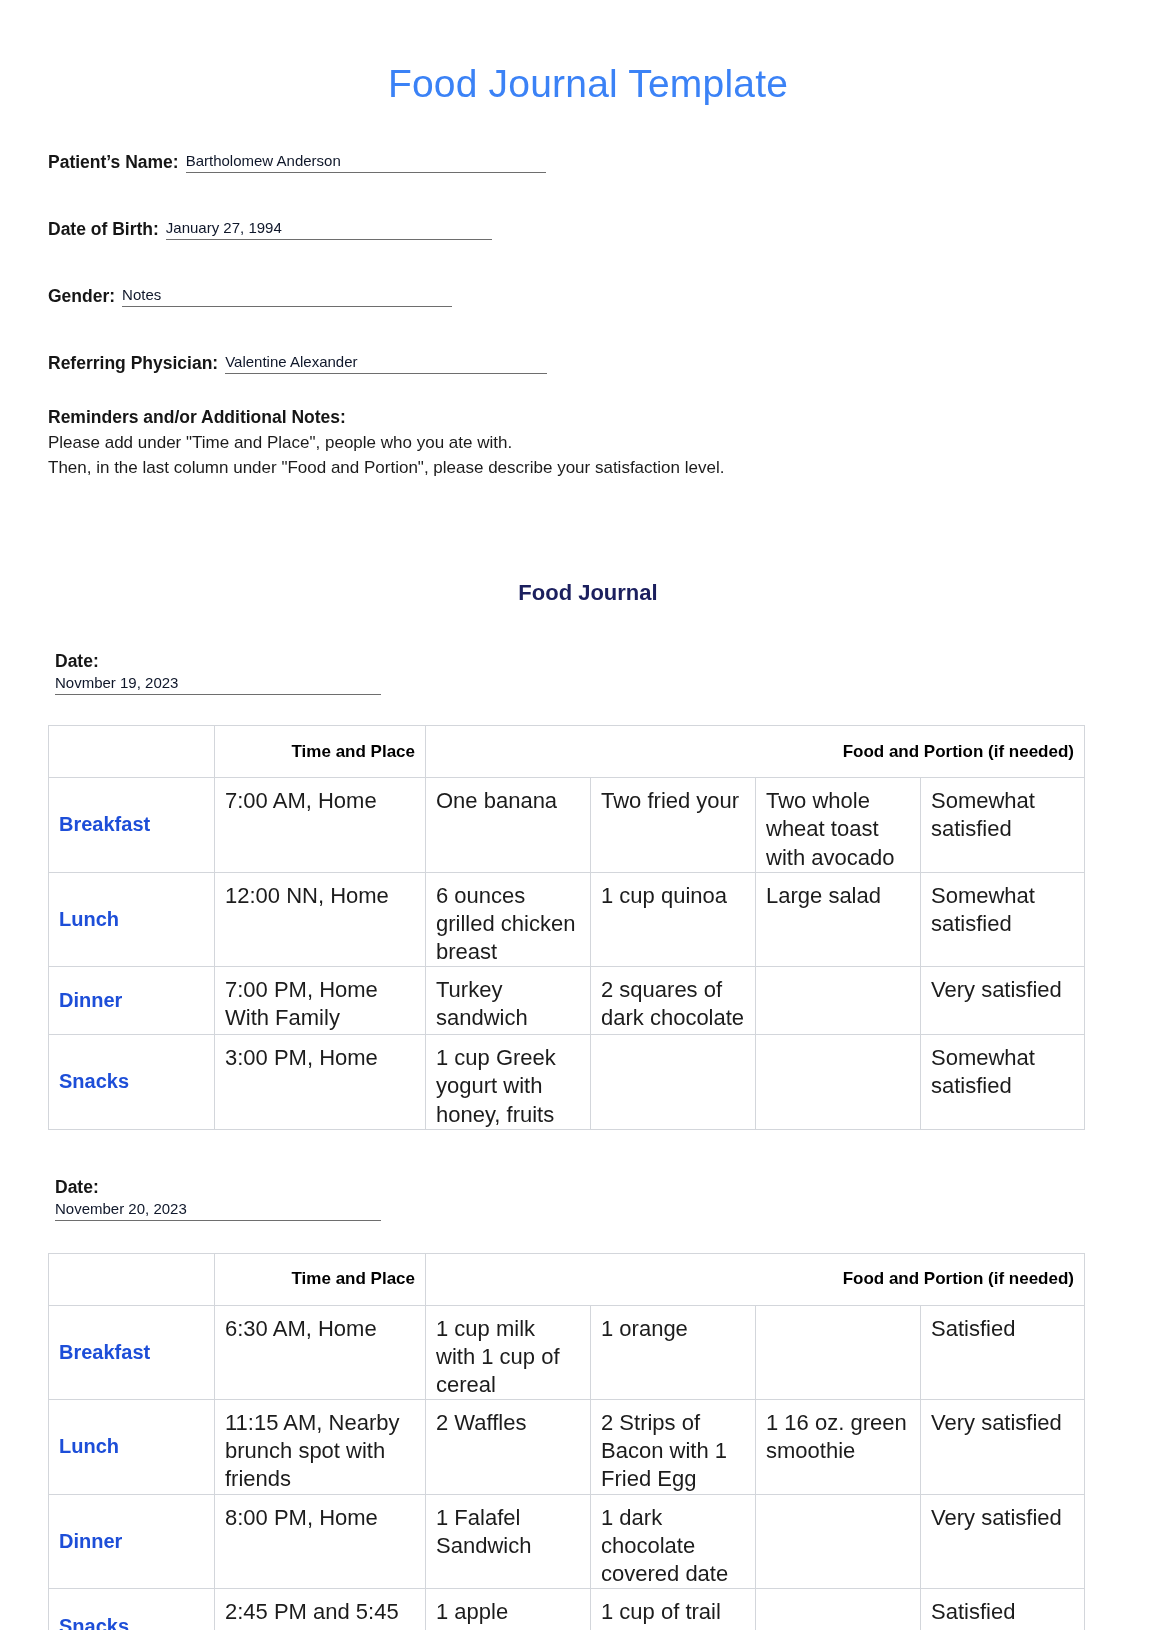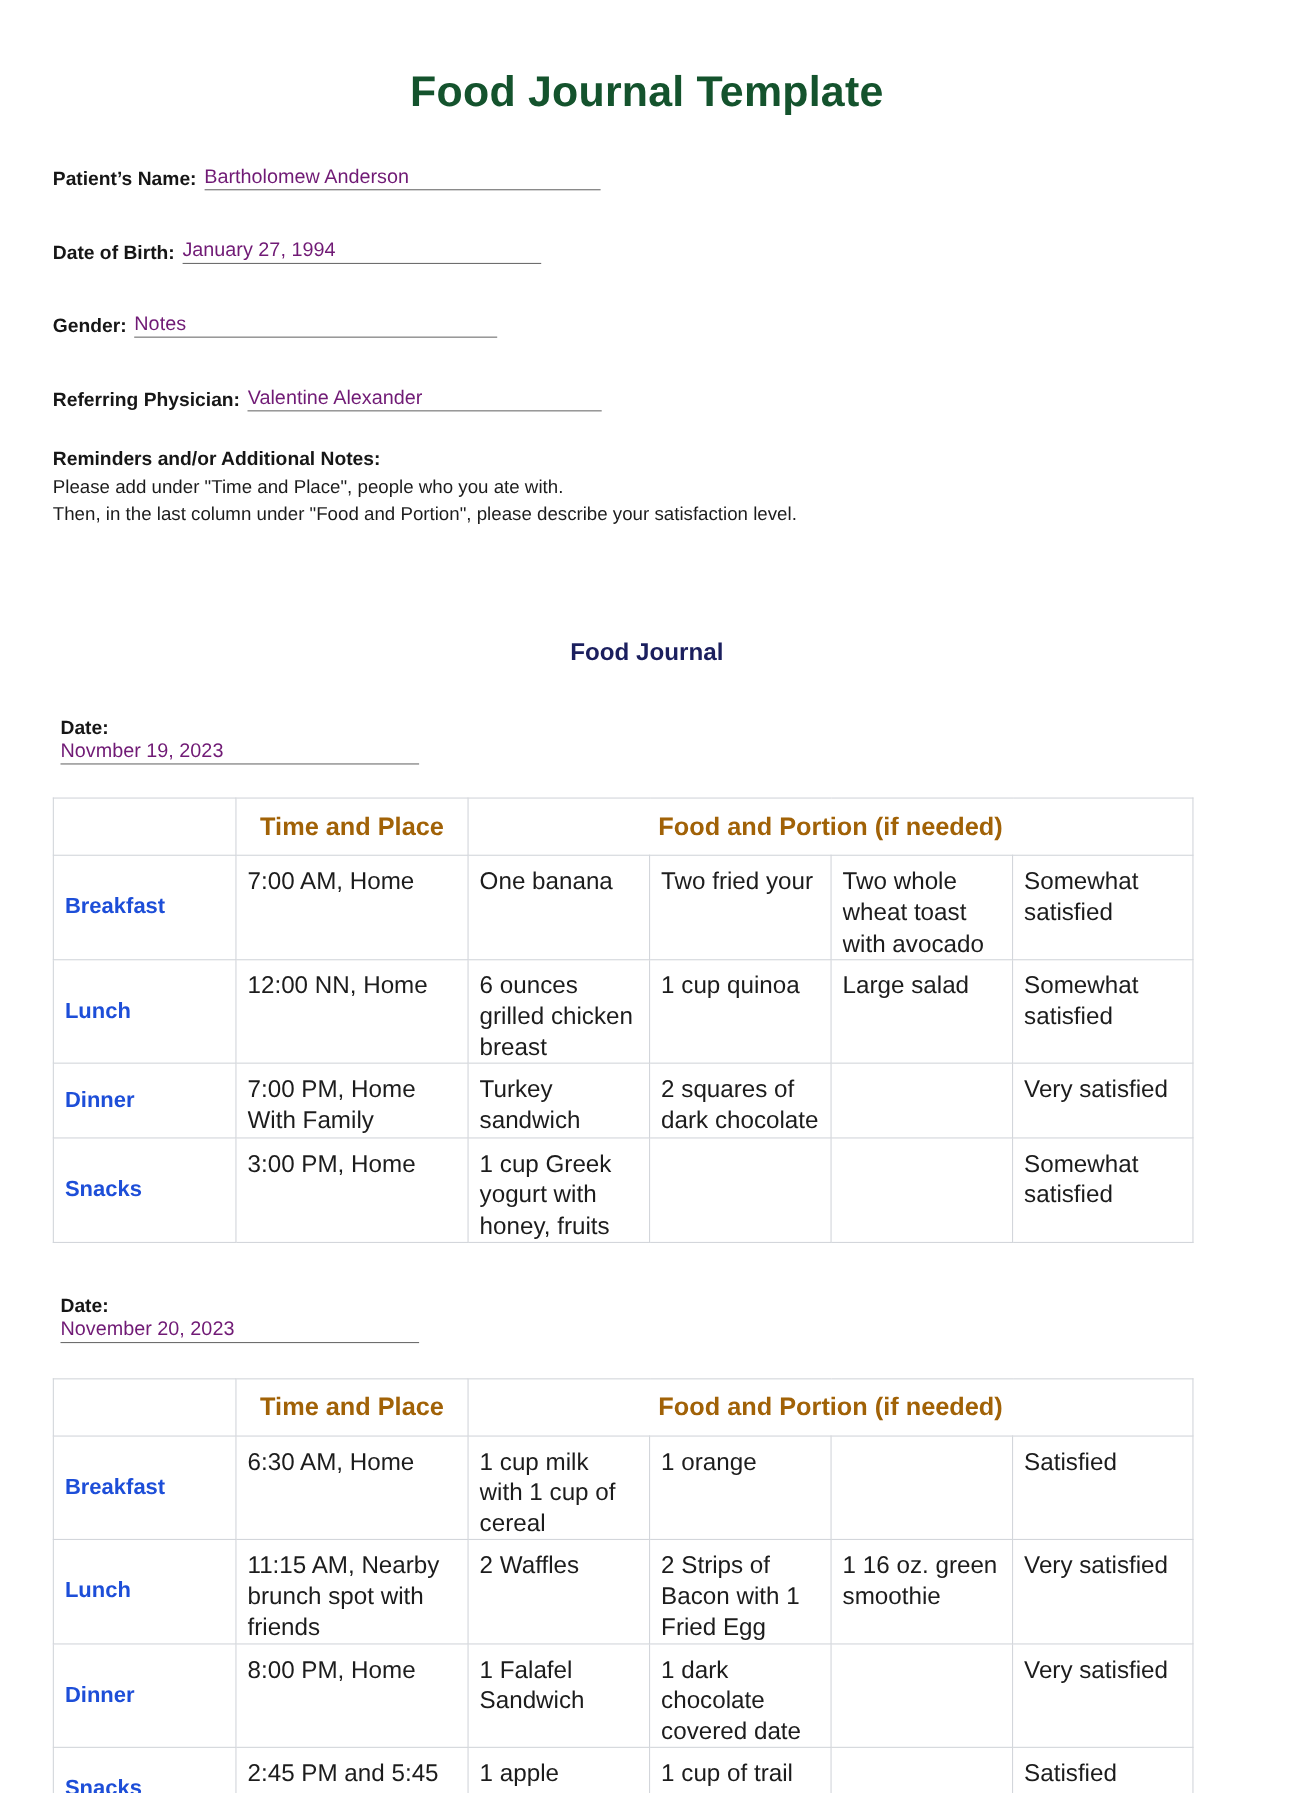--- a/index.html
+++ b/index.html
@@ -22,22 +22,22 @@
     background: #ffffff;
     overflow: hidden;
   }
 
   
   .doc-title {
     margin: 0;
     padding-top: 62px;
     text-align: center;
     font-size: 39px;
-    font-weight: bold;
-    color: #14532d;
+    font-weight: normal;
+    color: #3b82f6;
     letter-spacing: 0.2px;
   }
 
   
   .info-block { margin-top: 44px; }
 
   .info-row {
     display: flex;
     align-items: flex-end;
     margin-bottom: 25px;
@@ -51,22 +51,22 @@
     font-size: 17.5px;
   }
   .info-value-wrap {
     position: relative;
     display: inline-block;
     margin-left: 7px;
     padding-bottom: 2px;
   }
   .info-value {
     display: inline-block;
-    font-size: 18px;
-    color: #701a75;
+    font-size: 15px;
+    color: #0f172a;
     line-height: 1.1;
     white-space: nowrap;
   }
   .info-underline {
     position: absolute;
     left: 0;
     bottom: 0;
     height: 1px;
     background: #6e6e6e;
   }
@@ -139,26 +139,26 @@
     padding: 9px 10px 0 10px;
     font-size: 22px;
     line-height: 1.28;
     color: #1c1c1c;
     overflow: hidden;
   }
 
   table.journal thead th {
     height: 52px;
     font-weight: bold;
-    text-align: center;
+    text-align: right;
     vertical-align: middle;
     padding-top: 0;
     padding-bottom: 0;
-    font-size: 23px;
-    color: #a16207;
+    font-size: 17px;
+    color: #000000;
   }
   th.blank-head { border-right: 1px solid #d3d6db; }
 
   table.journal tbody td.meal {
     font-weight: bold;
     vertical-align: middle;
     padding-top: 0;
     font-size: 20px;
     color: #1d4ed8;
   }

